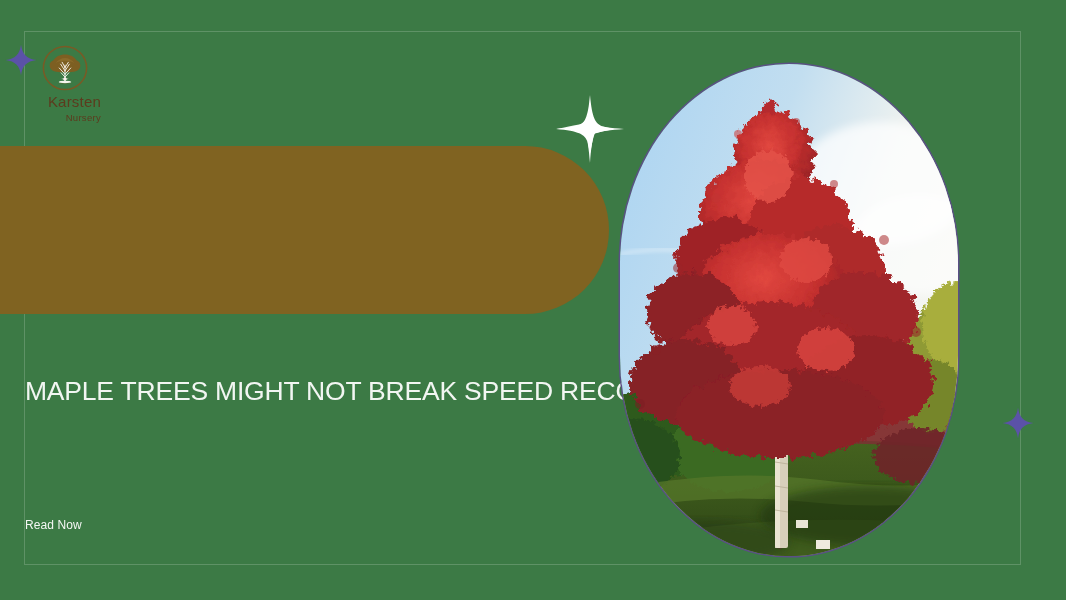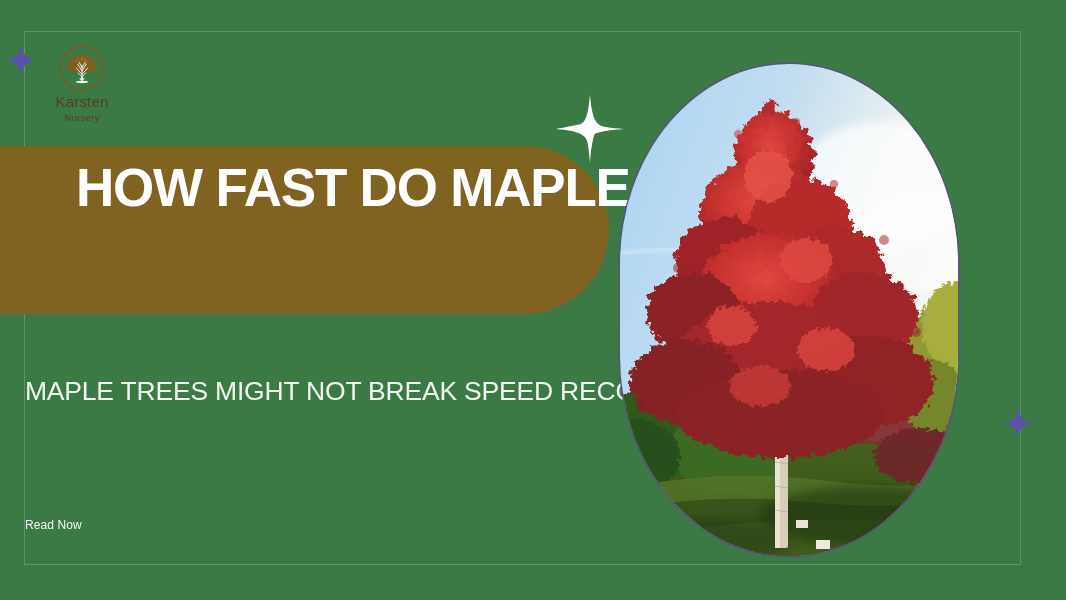--- a/index.html
+++ b/index.html
@@ -20,23 +20,23 @@
     position:absolute;
     left:24px; top:31px;
     width:997px; height:534px;
     border:1.5px solid rgba(255,255,255,0.18);
     pointer-events:none;
   }
 
   
   #logo {
     position:absolute;
-    left:46px; top:44px;
+    left:29px; top:44px;
     width:72px;
-    text-align:center;
+    text-align:right;
     z-index:6;
   }
   #logo-mark { width:48px; height:48px; margin:0 auto; display:block; }
   #logo-name {
     font-size:15px;
     color:#5c3b1e;
     letter-spacing:.2px;
     margin-top:2px;
     line-height:1.1;
   }
@@ -144,21 +144,20 @@
       <ellipse cx="50" cy="79" rx="13" ry="2.6" fill="#f7f4ec"></ellipse>
       <path d="M34 81 q16 4 32 0 q-16 2.4 -32 0z" fill="#7a5a25"></path>
     </svg>
     <div id="logo-name">Karsten</div>
     <div id="logo-sub">Nursery</div>
   </div>
 
   <div id="banner"></div>
 
   <h1 id="headline">
-    <span class="l">HOW FAST DO MAPLE</span>
   </h1>
 
   <p id="subtitle">
     <span class="l">MAPLE TREES MIGHT NOT BREAK SPEED RECORDS,</span>
   </p>
 
   <div id="cta">Read Now</div>
 
   <div id="photo">
     <svg viewBox="0 0 338 492" preserveAspectRatio="xMidYMid slice">

